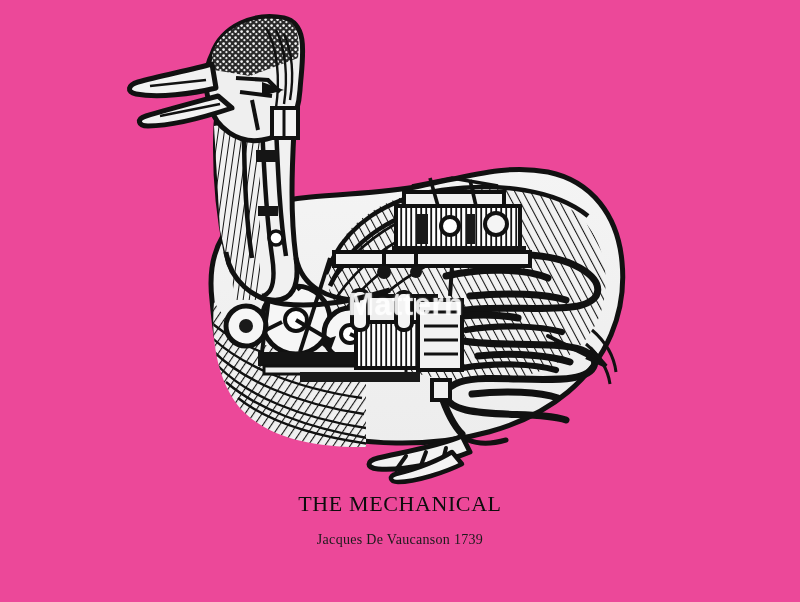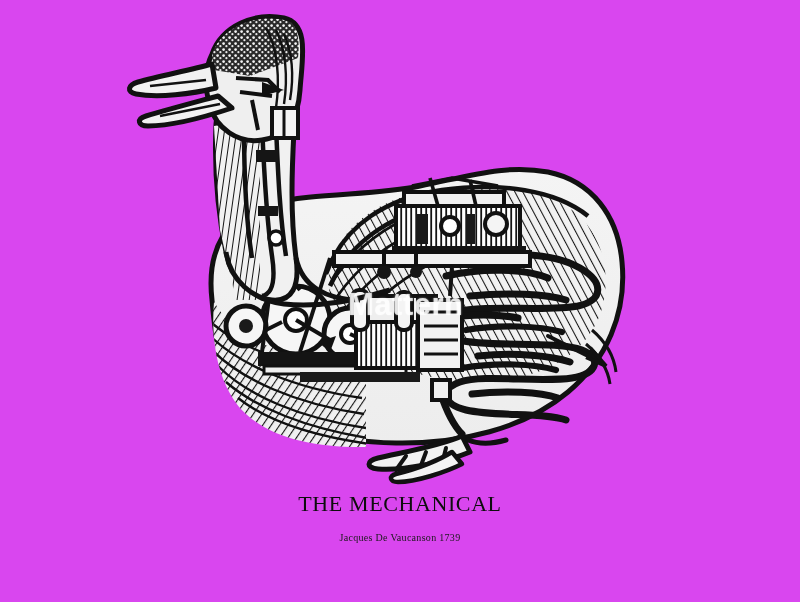--- a/index.html
+++ b/index.html
@@ -5,21 +5,21 @@
 <style>
   html, body {
     margin: 0;
     padding: 0;
     background: #ffffff;
   }
   #page {
     position: relative;
     width: 800px;
     height: 602px;
-    background: #d946ef;
+    background: #ec4899;
     overflow: hidden;
     font-family: "Liberation Serif", "DejaVu Serif", serif;
   }
   #illustration {
     position: absolute;
     left: 0;
     top: 0;
     width: 800px;
     height: 602px;
   }
@@ -49,21 +49,21 @@
   .title-line {
     font-family: "Liberation Serif", "DejaVu Serif", serif;
     font-size: 22px;
     letter-spacing: 0.6px;
     color: #0d0d0d;
     line-height: 24px;
   }
   #credit {
     margin-top: 16px;
     font-family: "Liberation Serif", "DejaVu Serif", serif;
-    font-size: 10px;
+    font-size: 14px;
     letter-spacing: 0.3px;
     color: #1a1a1a;
   }
 </style>
 </head>
 <body>
 
 <div id="page">
 
   <svg id="illustration" viewBox="0 0 800 602">

